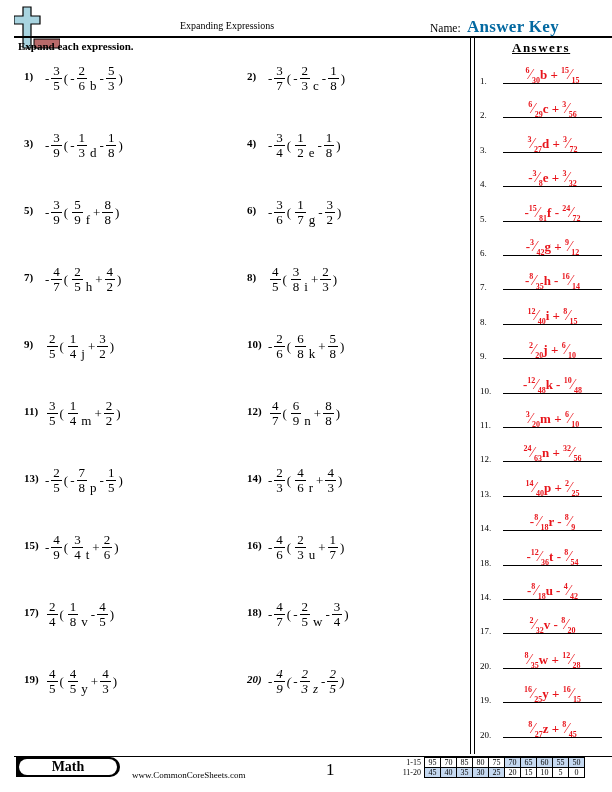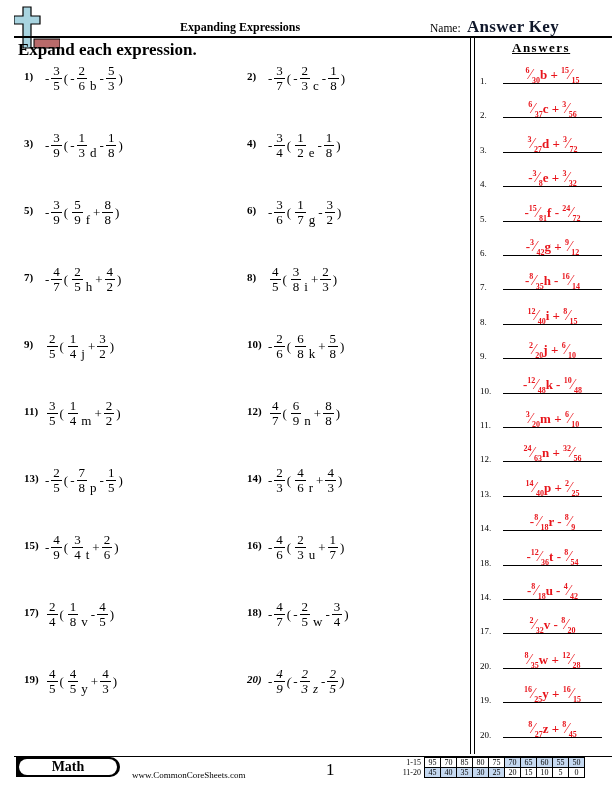--- a/index.html
+++ b/index.html
@@ -2,25 +2,25 @@
 <html><head>
 <meta charset="utf-8">
 <style>
   html, body { margin:0; padding:0; background:#fff; }
   body { width:612px; height:792px; position:relative; overflow:hidden;
          font-family:"Liberation Serif", serif; color:#000; }
   .abs { position:absolute; }
 
   
   .logo { left:14px; top:5px; width:46px; height:46px; }
-  .title { left:180px; top:20px; font-size:12px;font-weight:bold; }
+  .title { left:180px; top:20px; font-size:10px; }
   .name-label { left:430px; top:22px; font-size:11.5px; }
-  .name-val { left:467px; top:17px; font-size:17px; font-weight:bold; color:#0f172a; letter-spacing:0.3px; }
+  .name-val { left:467px; top:17px; font-size:17px; font-weight:bold; color:#0369a1; letter-spacing:0.3px; }
   .hrule { left:14px; top:36px; width:598px; height:2px; background:#000; }
-  .instr { left:18px; top:40px; font-size:17px; font-weight:bold; }
+  .instr { left:18px; top:40px; font-size:11px; font-weight:bold; }
 
   
   .vline1 { left:470px; top:38px; width:1px; height:716px; background:#000; }
   .vline2 { left:474px; top:38px; width:1px; height:716px; background:#000; }
 
   .ans-head { left:512px; top:40px; font-size:13px; font-weight:bold; letter-spacing:1.5px; text-decoration:underline; }
 
   
   .prob { position:absolute; height:40px; }
   .prob .num { position:absolute; left:0; top:6px; font-size:11px; font-weight:bold; }
@@ -538,21 +538,21 @@
 
 <div id="answers">
     <div class="ans" style="top: 58px;">
       <span class="anum">1.</span>
       <div class="line"></div>
       <div class="atext"><span></span><span class="sup">6</span><span class="slash">⁄</span><span class="sub">30</span><span>b</span><span> + </span><span class="sup">15</span><span class="slash">⁄</span><span class="sub">15</span></div>
     </div>
     <div class="ans" style="top: 92.4px;">
       <span class="anum">2.</span>
       <div class="line"></div>
-      <div class="atext"><span></span><span class="sup">6</span><span class="slash">⁄</span><span class="sub">37</span><span>c</span><span> + </span><span class="sup">3</span><span class="slash">⁄</span><span class="sub">56</span></div>
+      <div class="atext"><span></span><span class="sup">6</span><span class="slash">⁄</span><span class="sub">29</span><span>c</span><span> + </span><span class="sup">3</span><span class="slash">⁄</span><span class="sub">56</span></div>
     </div>
     <div class="ans" style="top: 126.8px;">
       <span class="anum">3.</span>
       <div class="line"></div>
       <div class="atext"><span></span><span class="sup">3</span><span class="slash">⁄</span><span class="sub">27</span><span>d</span><span> + </span><span class="sup">3</span><span class="slash">⁄</span><span class="sub">72</span></div>
     </div>
     <div class="ans" style="top: 161.2px;">
       <span class="anum">4.</span>
       <div class="line"></div>
       <div class="atext"><span>-</span><span class="sup">3</span><span class="slash">⁄</span><span class="sub">8</span><span>e</span><span> + </span><span class="sup">3</span><span class="slash">⁄</span><span class="sub">32</span></div>

